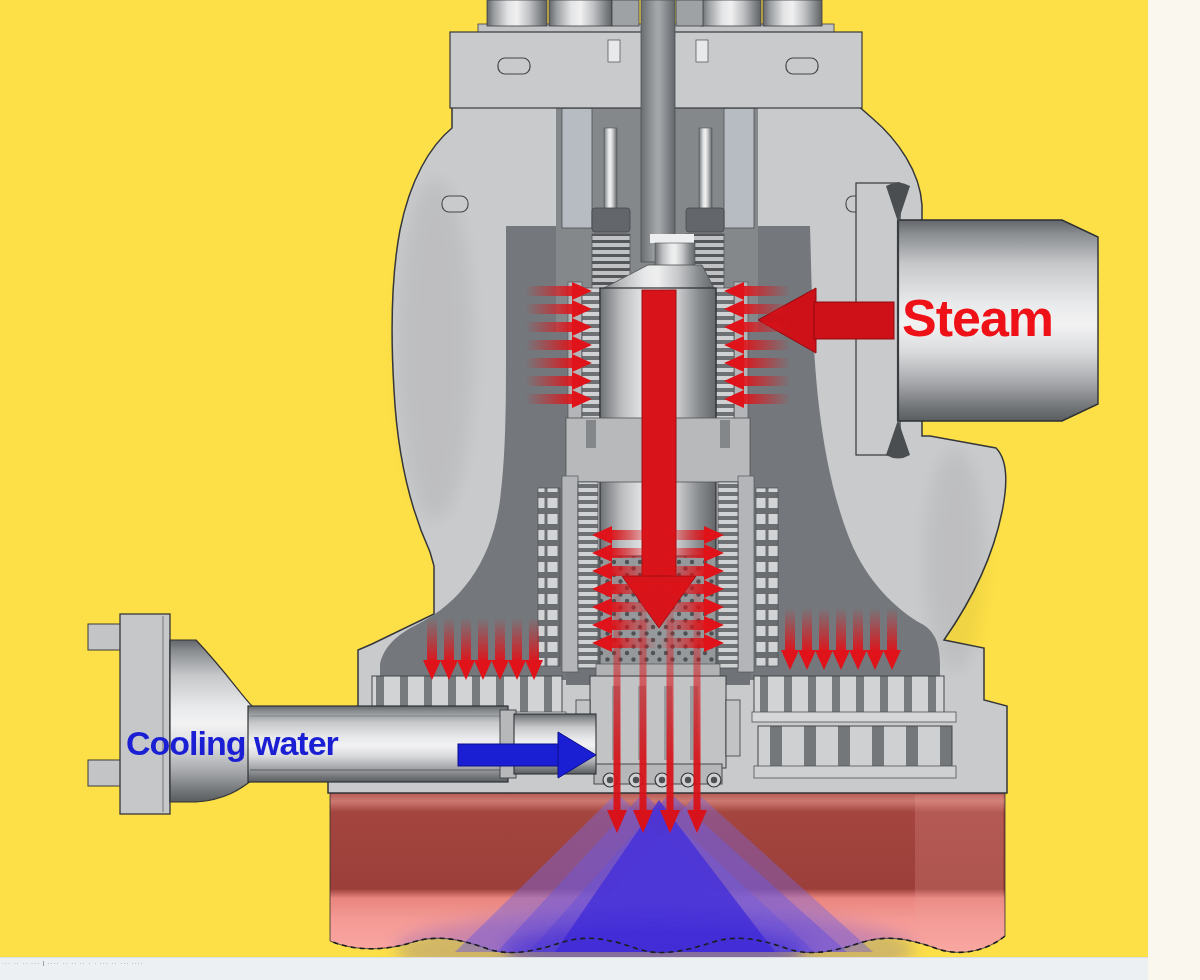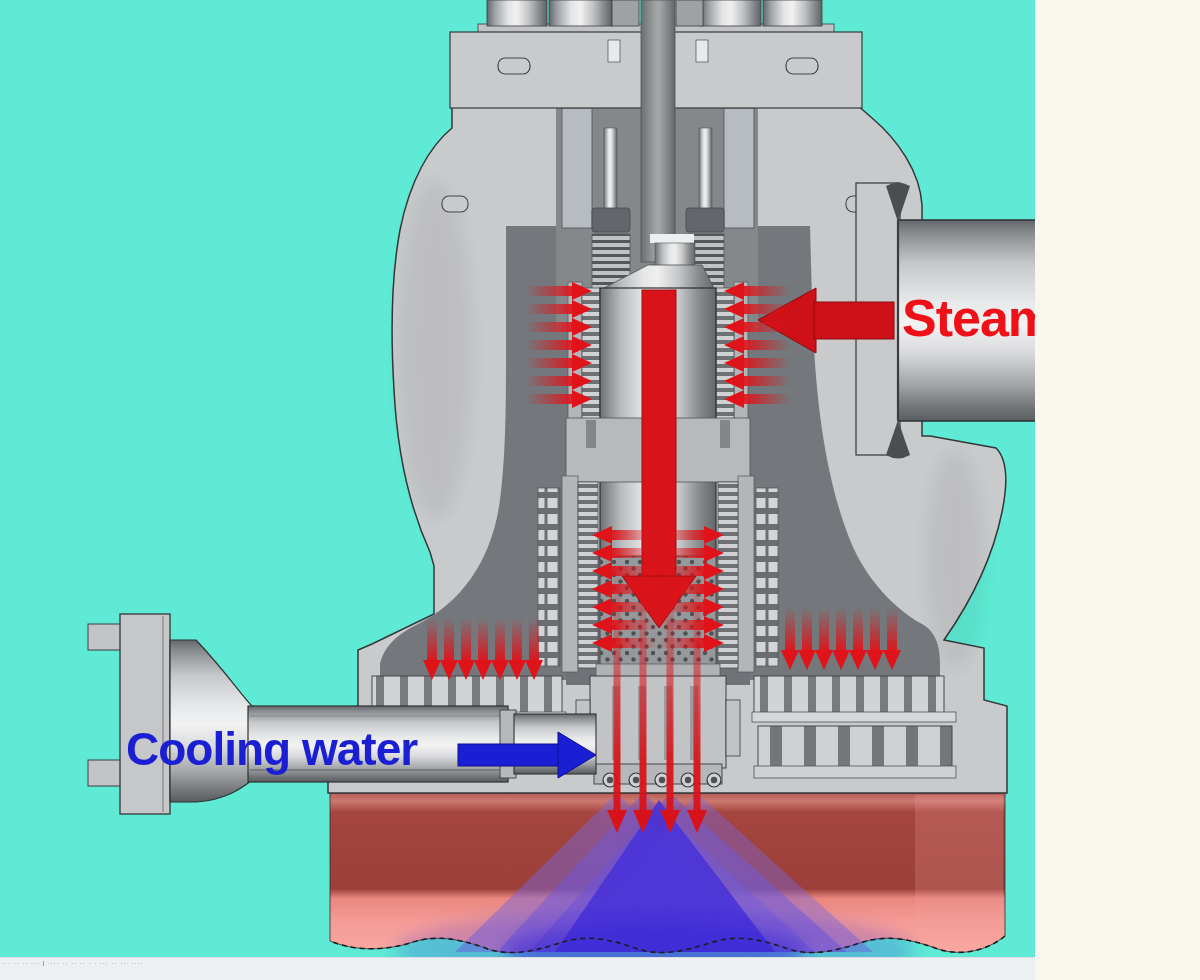--- a/index.html
+++ b/index.html
@@ -1,22 +1,22 @@
 <!DOCTYPE html>
 <html><head>
 <meta charset="utf-8">
 <style>
   html,body{margin:0;padding:0;background:#FAF7EF;}
-  .canvas{position:relative;width:1035px;height:980px;background:#5eead4;overflow:hidden;
+  .canvas{position:relative;width:1148px;height:980px;background:#fde047;overflow:hidden;
           font-family:"Liberation Sans",sans-serif;}
   .canvas svg{position:absolute;left:0;top:0;}
   .flow-label{position:absolute;font-weight:bold;line-height:1;white-space:nowrap;
               letter-spacing:-1px;}
   .steam-label{left:902px;top:292px;font-size:52px;color:#EE1118;}
-  .cooling-label{left:126px;top:726px;font-size:46px;color:#1B1FD4;text-align:right;}
+  .cooling-label{left:126px;top:726px;font-size:34px;color:#1B1FD4;text-align:right;}
   .footer-strip{position:absolute;left:0;bottom:0;width:1200px;height:22px;background:#EDF0F2;
                 border-top:1px solid #D9DCE0;}
   .footer-text{position:absolute;left:2px;top:2px;font-size:6px;color:#4a4f55;
                letter-spacing:1px;filter:blur(0.4px);}
 </style>
 </head>
 <body>
 
 <div class="canvas">
 

